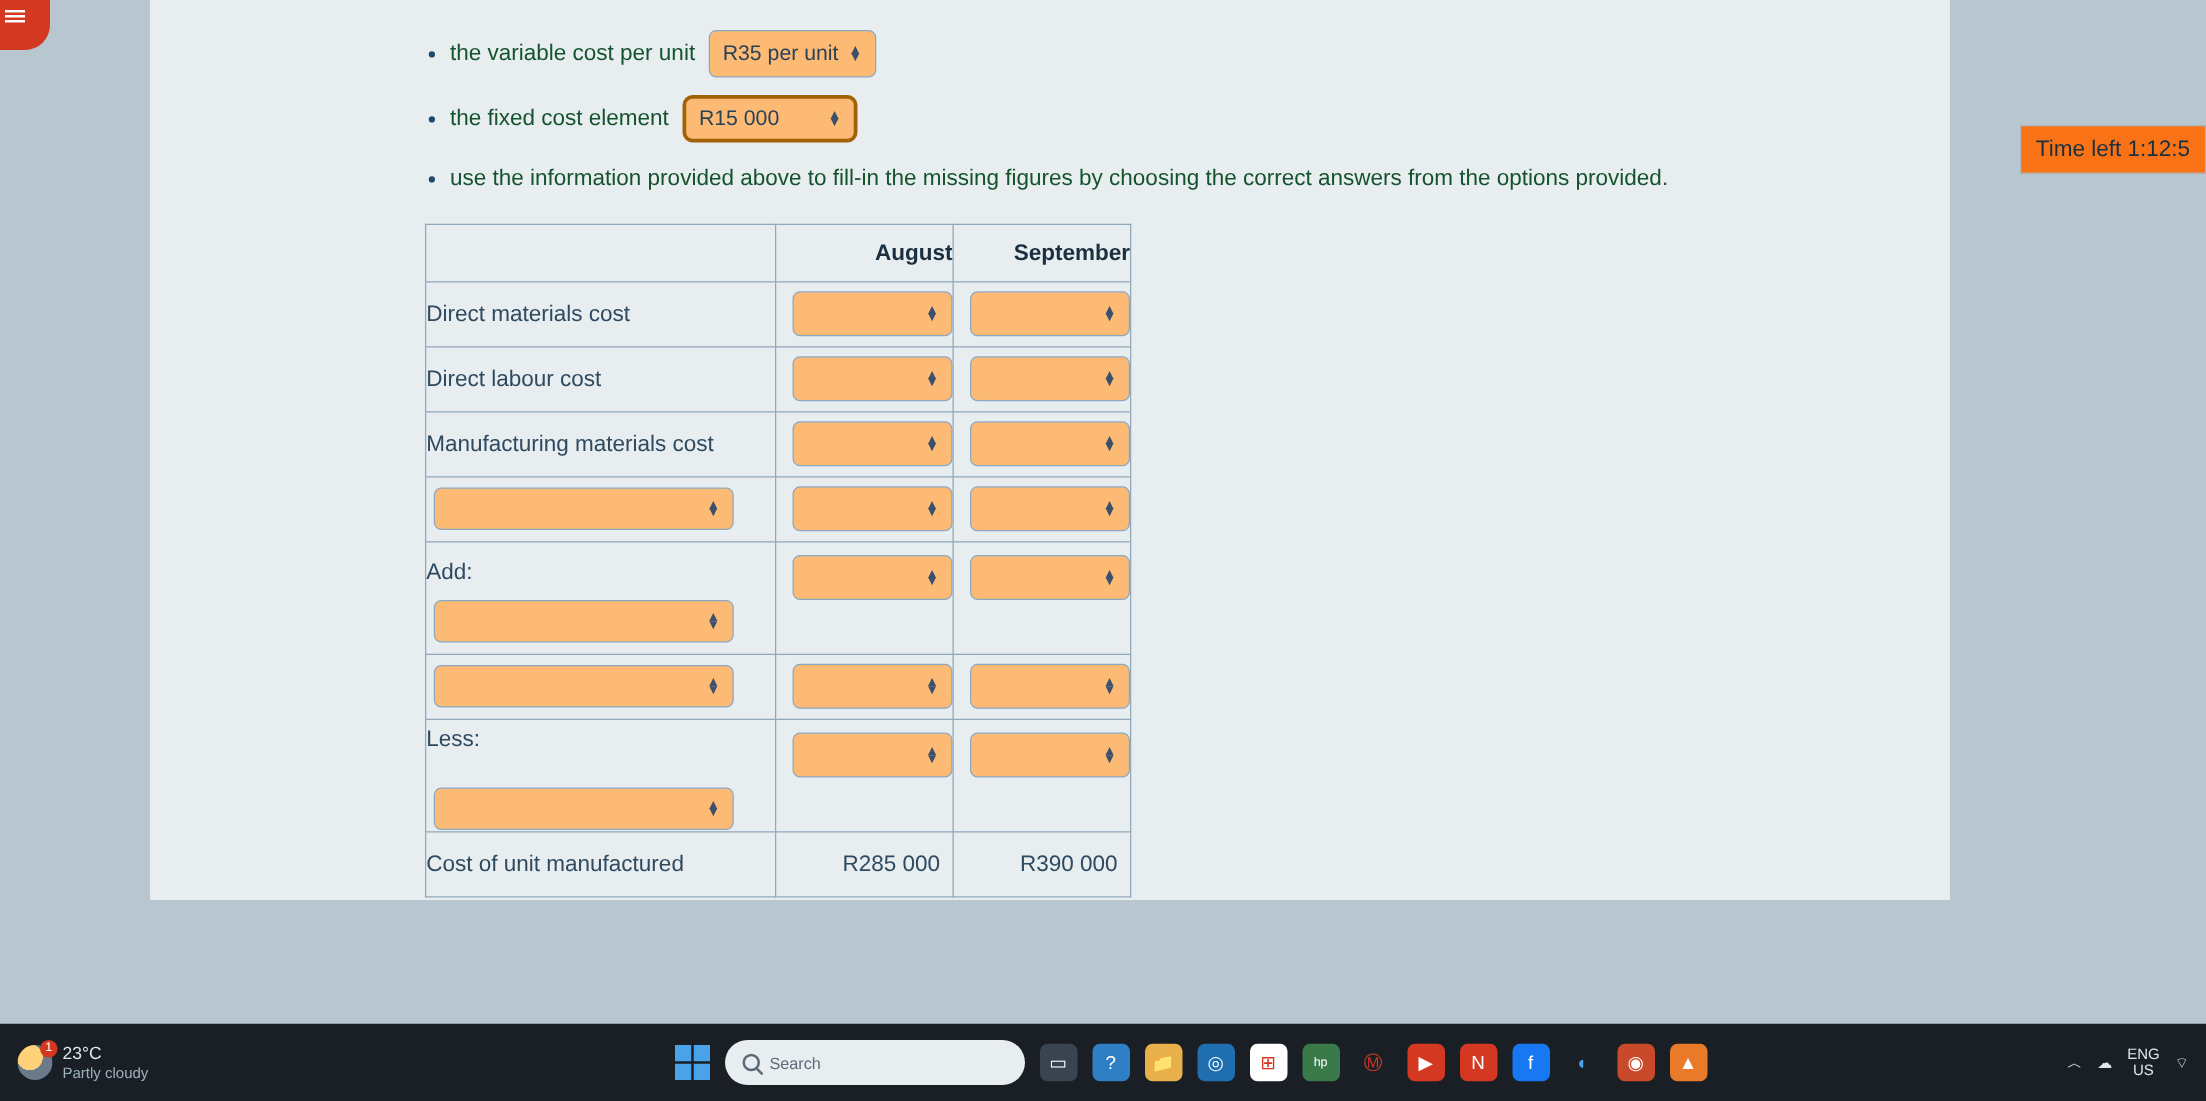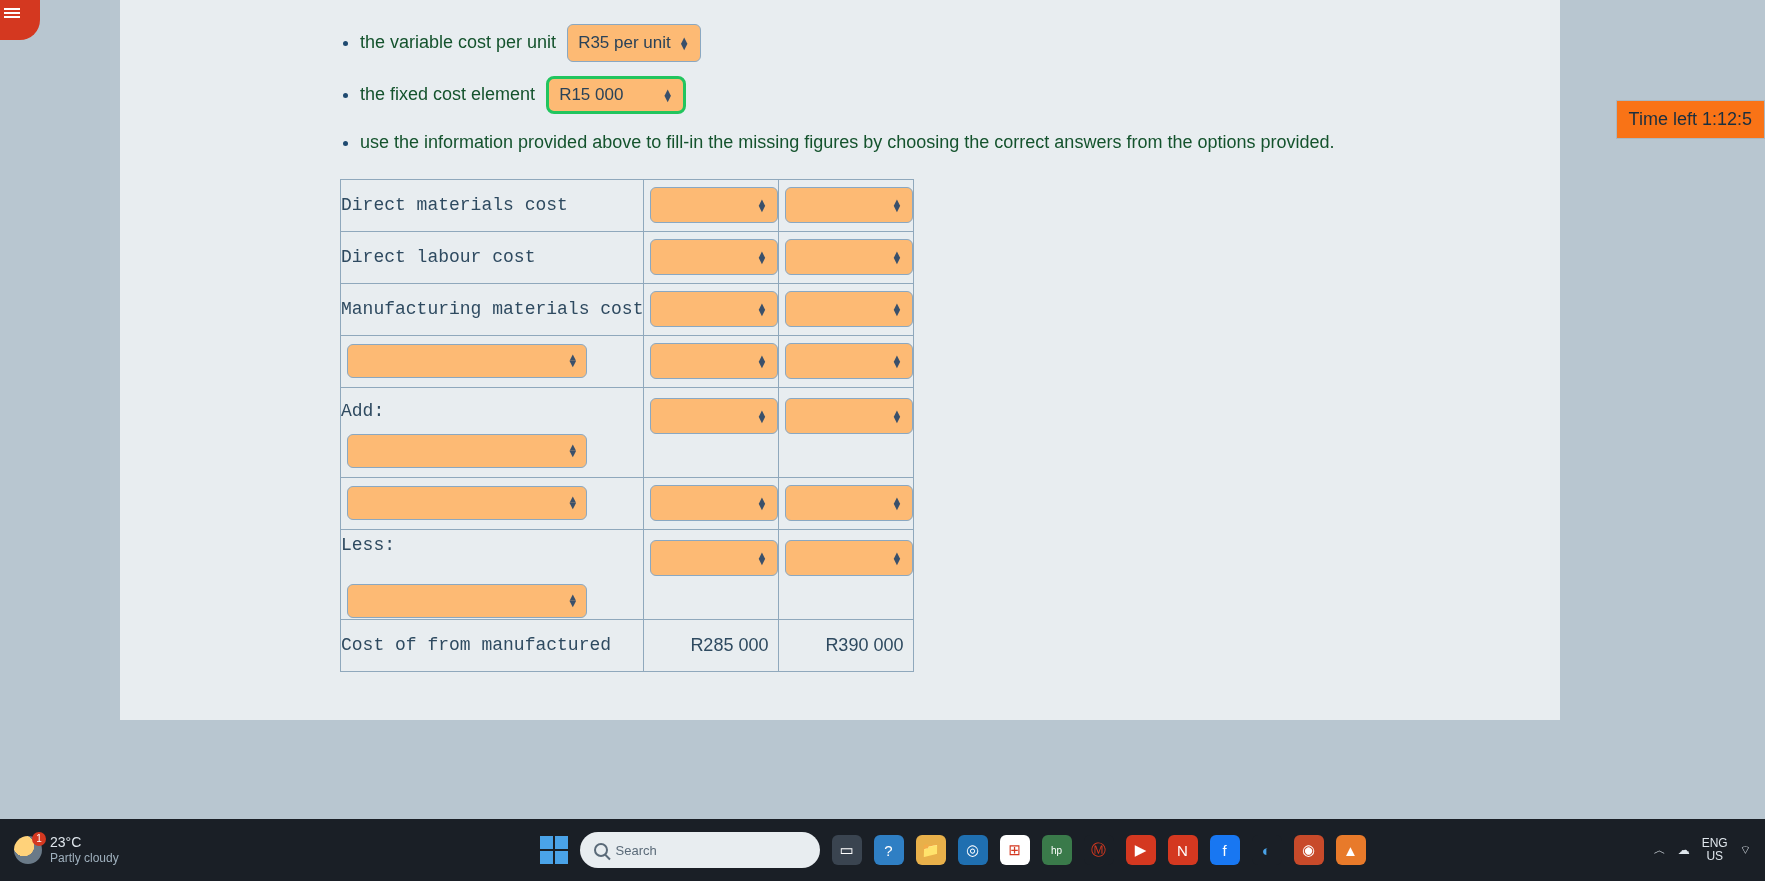--- a/index.html
+++ b/index.html
@@ -16,34 +16,34 @@
   ul { list-style: disc; padding-left: 40px; }
   li { margin: 14px 0; vertical-align: middle; }
   li span.lbl { color: #14532d; }
 
   .select-box {
     display: inline-flex; align-items: center; justify-content: space-between;
     border: 1px solid #8aa8c2; border-radius: 6px; background: #fdba74;
     padding: 6px 10px; min-width: 130px; height: 38px; font-size: 17px; color: #2a4258;
     vertical-align: middle; margin-left: 6px; cursor: pointer;
   }
-  .select-box.highlight { border: 3px solid #22c55e; border-radius: 8px; min-width: 140px; }
+  .select-box.highlight { border: 3px solid #a16207; border-radius: 8px; min-width: 140px; }
   .select-box .arrows { font-size: 11px; line-height: 6px; color: #3a506b; display: flex; flex-direction: column; margin-left: 8px; }
   .select-box.sm { min-width: 115px; height: 34px; }
   .select-box.md { min-width: 230px; height: 34px; }
 
   .timer { position: absolute; top: 100px; right: 0; background: #f97316; border: 1px solid #aab7c0; padding: 8px 12px; font-size: 18px; color: #1a2f40; }
 
   table.grid { border-collapse: collapse; margin-top: 22px; margin-left: 20px; }
   table.grid td, table.grid th { border: 1px solid #8fa8bc; padding: 0; vertical-align: middle; }
   table.grid th { font-weight: bold; color: #1a2f40; font-size: 18px; }
   .col1 { width: 280px; }
   .col2, .col3 { width: 142px; }
   .hcell { height: 46px; padding: 0 10px; text-align: right; }
-  .rcell { height: 52px; padding: 6px 8px; color: #2e4a60; font-size: 18px; text-align: left; vertical-align: top; font-family: Liberation Mono, monospace; }
+  .rcell { height: 52px; padding: 6px 8px; color: #2e4a60; font-size: 18px; text-align: left; vertical-align: top; }
   .rcell.tall { height: 90px; }
   .valcell { height: 52px; padding: 6px 6px; text-align: right; color: #2e4a60; font-size: 18px; }
   .valcell .select-box { width: 128px; min-width: 0; height: 36px; justify-content: flex-end; }
   .rcell .select-box.md { width: 240px; }
 
   
   .taskbar { position: absolute; left: 0; right: 0; bottom: 0; height: 62px; background: #1a1f26; display: flex; align-items: center; padding: 0 14px; color: #dfe6ec; font-size: 13px; }
   .taskbar .weather { display: flex; align-items: center; gap: 8px; width: 360px; }
   .taskbar .weather .wicon { width: 28px; height: 28px; border-radius: 50%; background: radial-gradient(circle at 35% 35%, #ffd27a 0 40%, transparent 41%), #6a7a88; position: relative; }
   .taskbar .weather .badge { position: absolute; top: -4px; right: -4px; background: #d43820; color: #fff; border-radius: 50%; width: 14px; height: 14px; font-size: 10px; line-height: 14px; text-align: center; }
@@ -92,20 +92,25 @@
             </span>
         </span>
       </li>
       <li>
         <span class="lbl">use the information provided above to fill-in the missing figures by choosing the correct answers from the options provided.</span>
       </li>
     </ul>
 
     <table class="grid">
       <tbody>
+          <tr>
+        <th class="col1 hcell" style="text-align:left;"></th>
+        <th class="col2 hcell">August</th>
+        <th class="col3 hcell">September</th>
+      </tr>
       <tr>
         <td class="rcell">Direct materials cost</td>
         <td class="valcell"><span class="select-box sm">
                 <span></span>
                 <span class="arrows">
                   <span>▲</span>
                   <span>▼</span>
                 </span>
               </span></td>
         <td class="valcell"><span class="select-box sm">
@@ -246,21 +251,21 @@
               </span></td>
         <td class="valcell" style="vertical-align:top;padding-top:10px;"><span class="select-box sm">
                 <span></span>
                 <span class="arrows">
                   <span>▲</span>
                   <span>▼</span>
                 </span>
               </span></td>
       </tr>
       <tr>
-        <td class="rcell" style="height:46px;">Cost of from manufactured</td>
+        <td class="rcell" style="height:46px;">Cost of unit manufactured</td>
         <td class="valcell" style="padding-right:10px;">R285 000</td>
         <td class="valcell" style="padding-right:10px;">R390 000</td>
       </tr>
     </tbody>
       </table>
   </div>
 </div>
 
 <div class="timer">
   <span>Time left 1:12:5</span>

